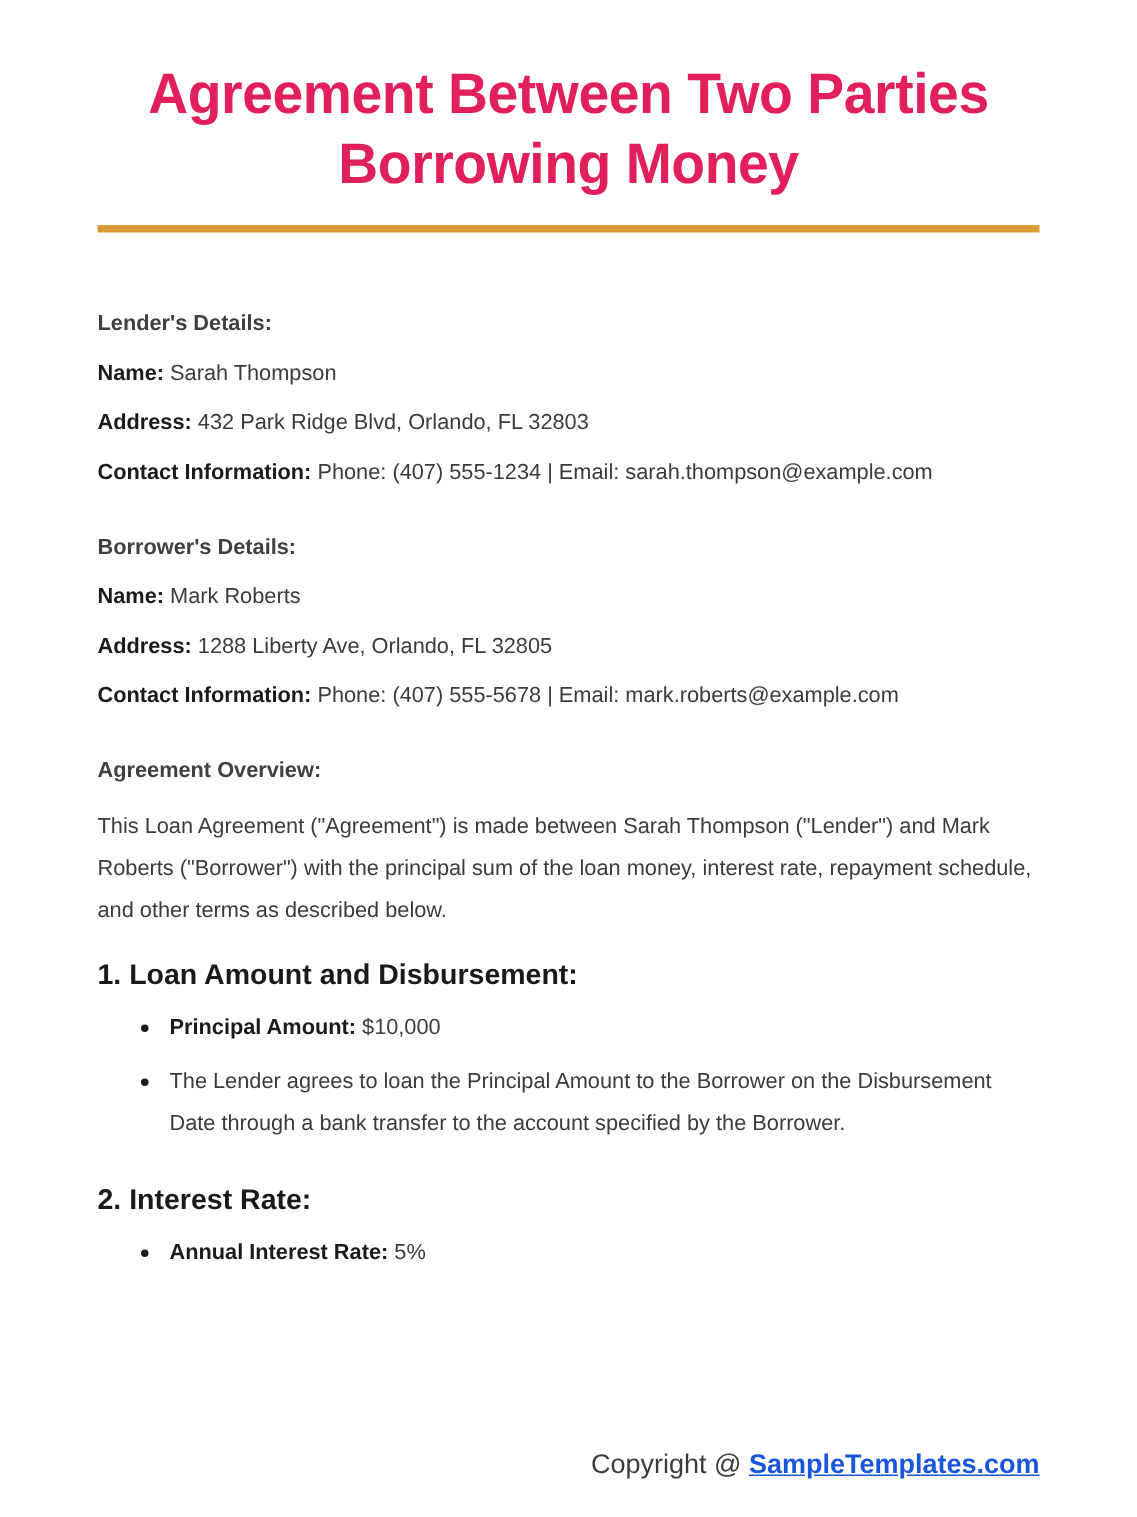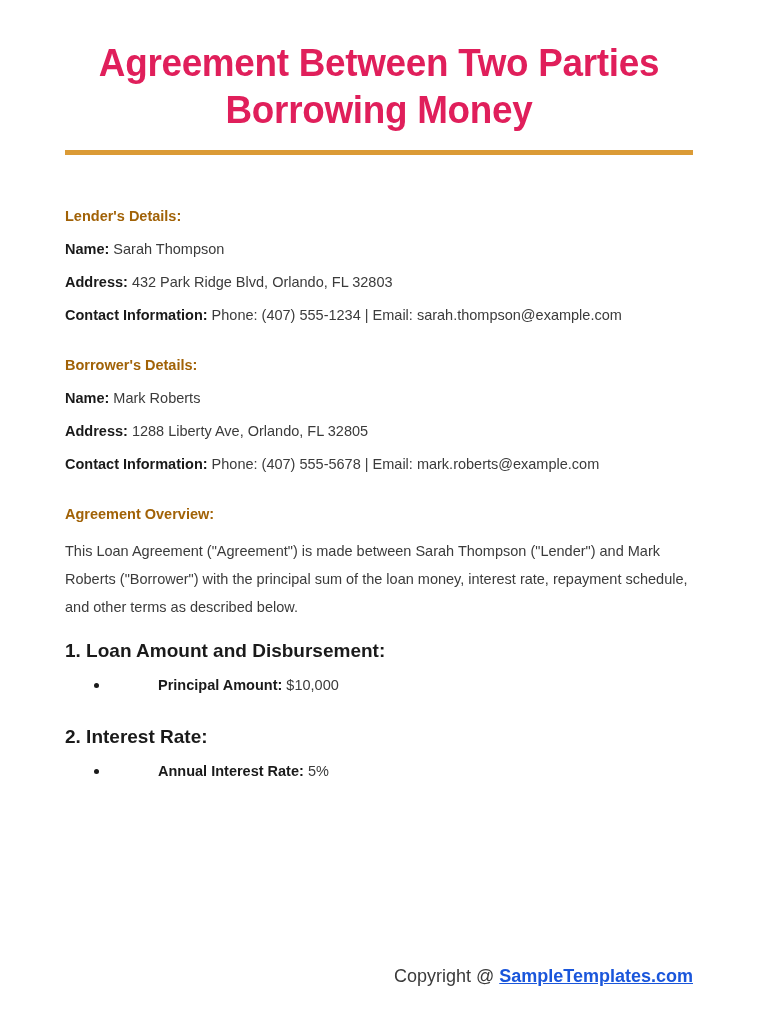--- a/index.html
+++ b/index.html
@@ -66,21 +66,21 @@
     color: #1a1a1a;
     font-weight: bold;
   }
 
   .block-gap { height: 17px; }
 
   .sec-head {
     margin: 0 0 13px 0;
     font-size: 14.5px;
     font-weight: bold;
-    color: #a16207;
+    color: #404040;
     line-height: 20px;
   }
 
   .para {
     margin: 0;
     font-size: 14.5px;
     line-height: 28px;
     color: #3b3b3b;
   }
 
@@ -108,21 +108,21 @@
   ul.bullets li::before {
     content: "";
     position: absolute;
     left: -19px;
     top: 12px;
     width: 5px;
     height: 5px;
     border-radius: 50%;
     background: #1a1a1a;
   }
-  ul.bullets li b { color: #1a1a1a; font-weight: bold; margin-left: 45px; }
+  ul.bullets li b { color: #1a1a1a; font-weight: bold; }
 
   .sec-gap { height: 20px; }
 
   
   .footer {
     position: absolute;
     right: 65px;
     bottom: 24px;
     font-size: 18px;
     color: #3b3b3b;
@@ -195,20 +195,23 @@
 
     <div class="sec-gap"></div>
 
     <p class="num-head">1. Loan Amount and Disbursement:</p>
 
     <ul class="bullets">
       <li>
         <b>Principal Amount:</b>
         <span>$10,000</span>
       </li>
+      <li>
+        <span>The Lender agrees to loan the Principal Amount to the Borrower on the Disbursement Date through a bank transfer to the account specified by the Borrower.</span>
+      </li>
     </ul>
 
     <div class="sec-gap"></div>
 
     <p class="num-head">2. Interest Rate:</p>
 
     <ul class="bullets">
       <li>
         <b>Annual Interest Rate:</b>
         <span>5%</span>

